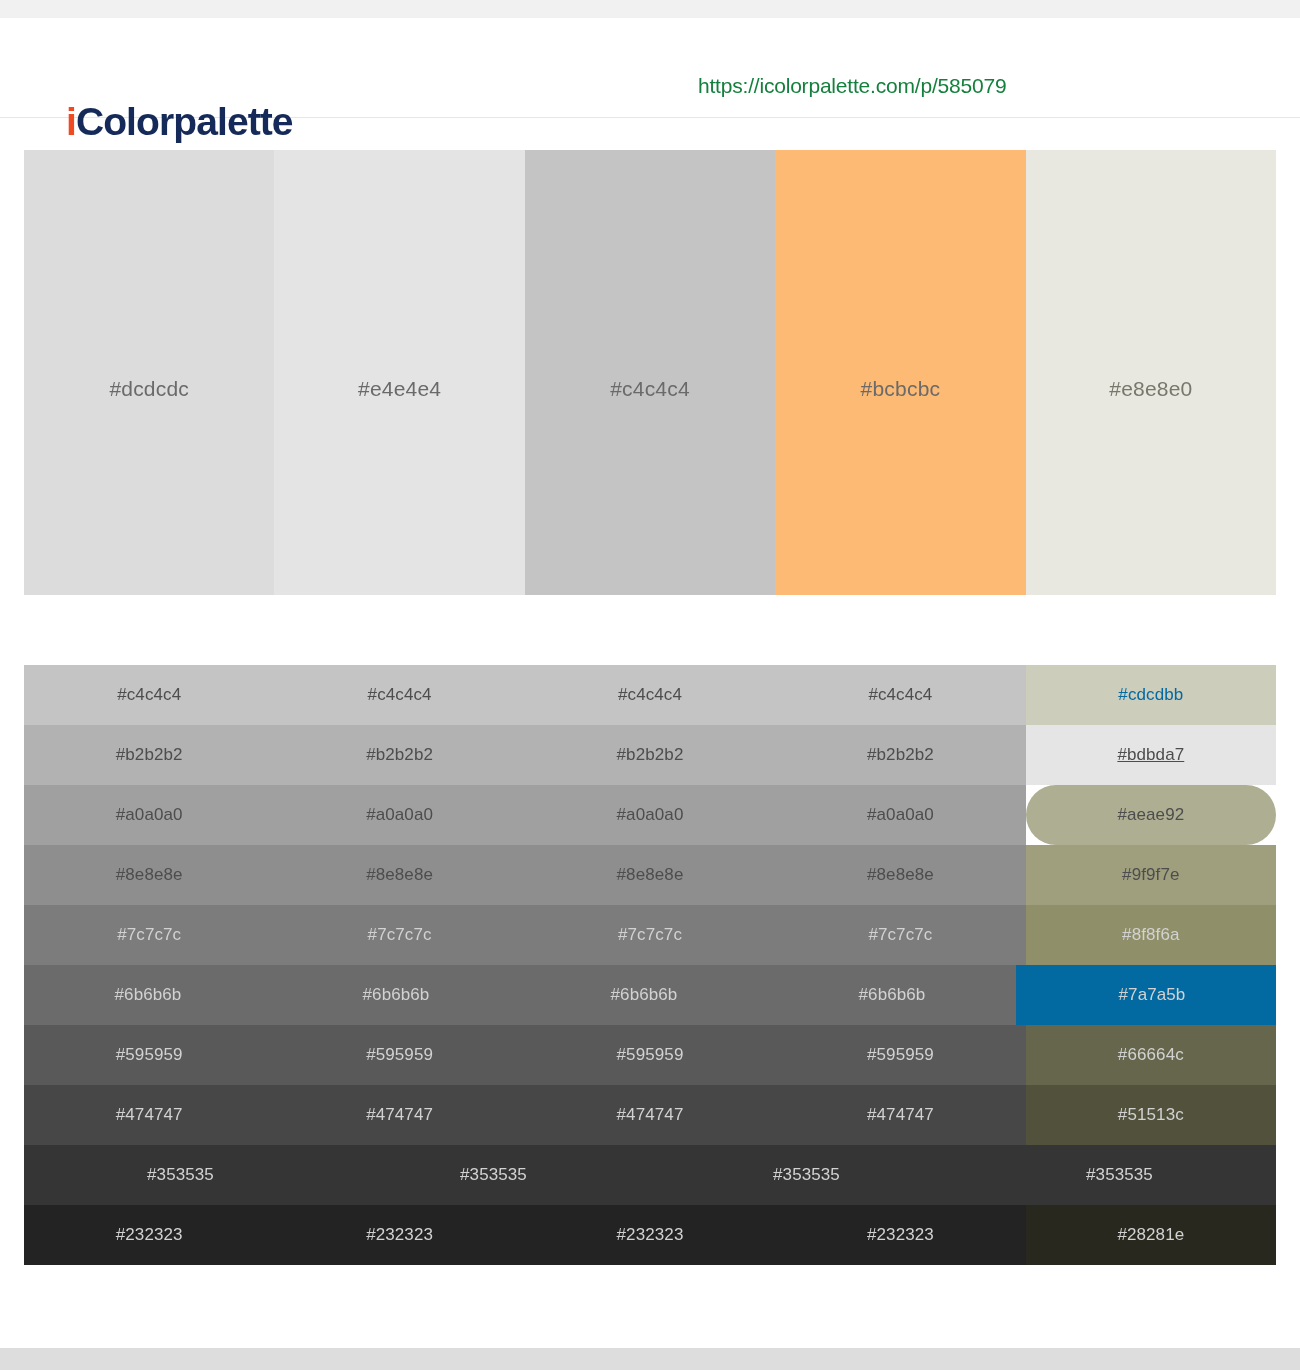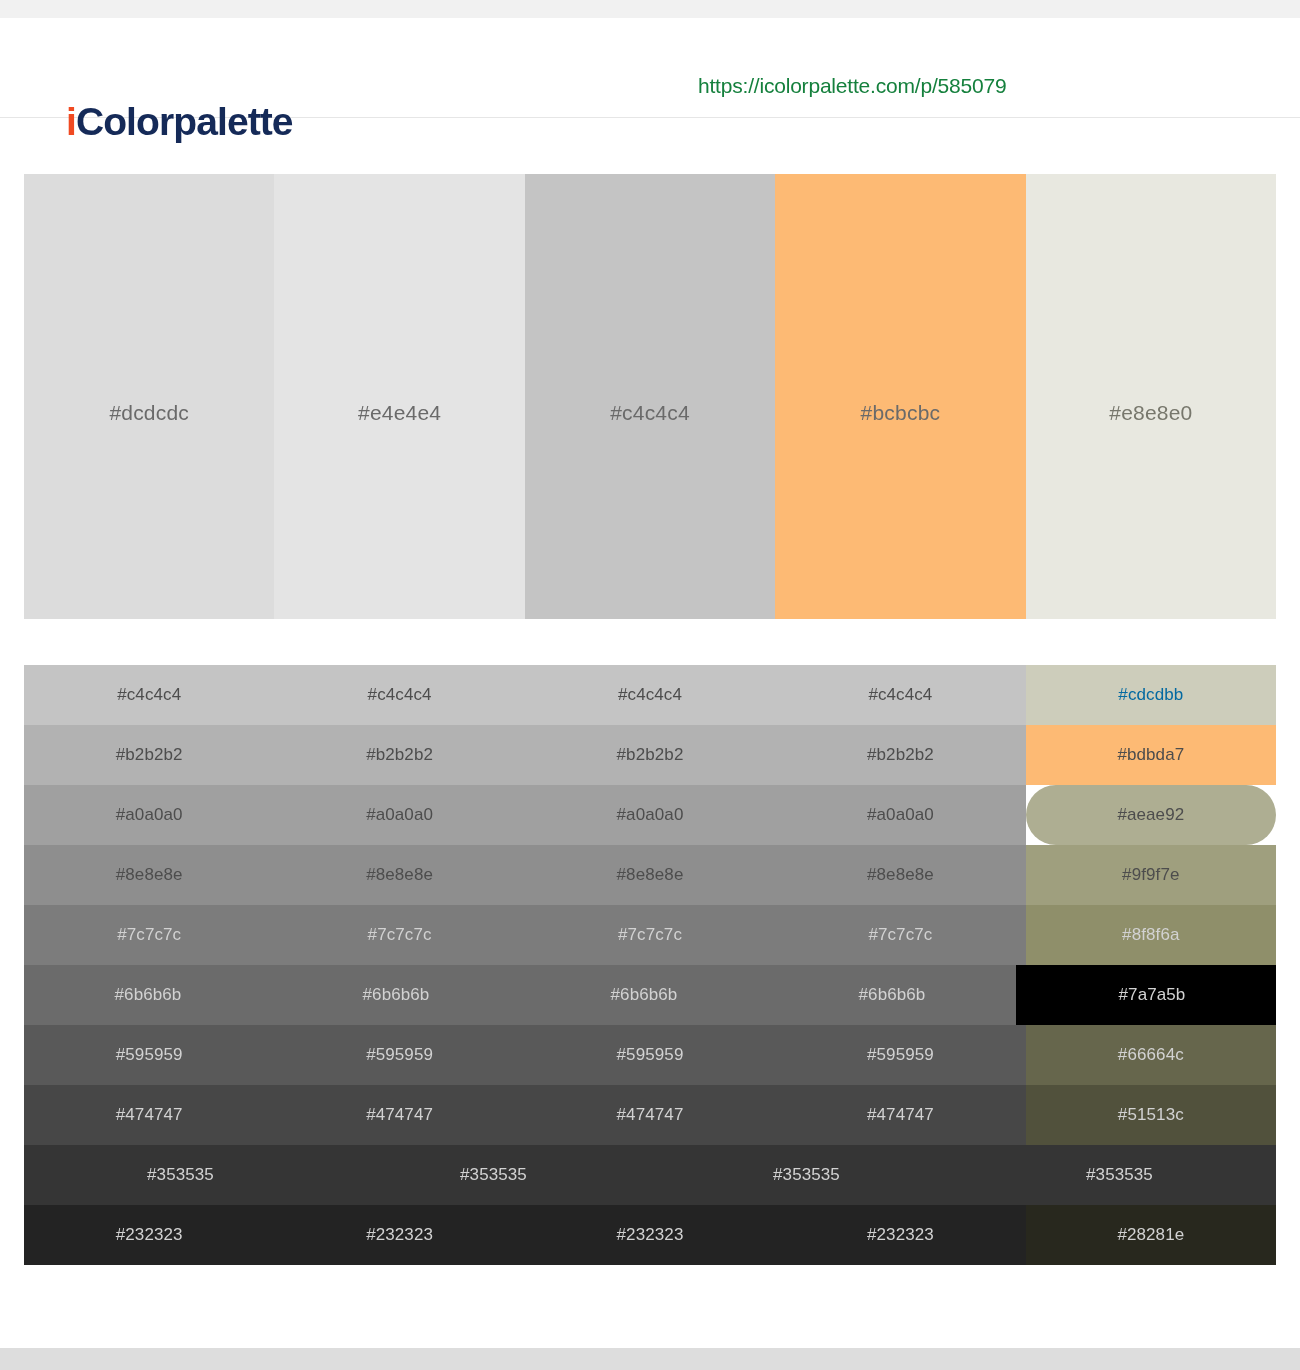--- a/index.html
+++ b/index.html
@@ -55,21 +55,20 @@
   .palette-strip {
     position: absolute;
     left: 24px; top: 150px;
     width: 1252px; height: 445px;
     display: flex;
   }
   .palette-swatch {
     flex: 1 1 0;
     height: 100%;
     position: relative;
-    margin-top: 24px;
   }
   .palette-swatch .swatch-label {
     position: absolute;
     left: 0; right: 0;
     top: 227px;
     text-align: center;
     font-size: 21px;
     color: #6a6a6a;
     letter-spacing: 0.2px;
   }
@@ -160,21 +159,21 @@
       </div>
       <div class="shade-cell" style="background: rgb(178, 178, 178); color: rgb(77, 77, 77);">
         <span>#b2b2b2</span>
       </div>
       <div class="shade-cell" style="background: rgb(178, 178, 178); color: rgb(77, 77, 77);">
         <span>#b2b2b2</span>
       </div>
       <div class="shade-cell" style="background: rgb(178, 178, 178); color: rgb(77, 77, 77);">
         <span>#b2b2b2</span>
       </div>
-      <div class="shade-cell" style="background: #fdba74; color: rgb(77, 77, 77);">
+      <div class="shade-cell" style="background: #e5e5e5; color: rgb(77, 77, 77); text-decoration: underline;">
         <span>#bdbda7</span>
       </div>
     </div>
     <div class="shade-row">
       <div class="shade-cell" style="background: rgb(160, 160, 160); color: rgb(77, 77, 77);">
         <span>#a0a0a0</span>
       </div>
       <div class="shade-cell" style="background: rgb(160, 160, 160); color: rgb(77, 77, 77);">
         <span>#a0a0a0</span>
       </div>
@@ -228,21 +227,21 @@
       </div>
       <div class="shade-cell" style="background: rgb(107, 107, 107); color: rgb(210, 210, 210);">
         <span>#6b6b6b</span>
       </div>
       <div class="shade-cell" style="background: rgb(107, 107, 107); color: rgb(210, 210, 210);">
         <span>#6b6b6b</span>
       </div>
       <div class="shade-cell" style="background: rgb(107, 107, 107); color: rgb(210, 210, 210);">
         <span>#6b6b6b</span>
       </div>
-      <div class="shade-cell" style="background: #000000; color: rgb(210, 210, 210); padding-left: 12px;">
+      <div class="shade-cell" style="background: #0369a1; color: rgb(210, 210, 210); padding-left: 12px;">
         <span>#7a7a5b</span>
       </div>
     </div>
     <div class="shade-row">
       <div class="shade-cell" style="background: rgb(89, 89, 89); color: rgb(210, 210, 210);">
         <span>#595959</span>
       </div>
       <div class="shade-cell" style="background: rgb(89, 89, 89); color: rgb(210, 210, 210);">
         <span>#595959</span>
       </div>

